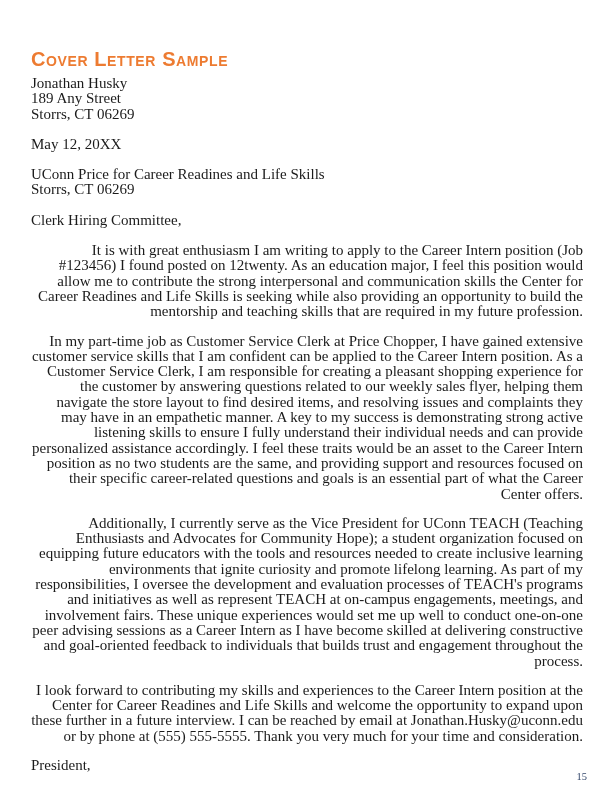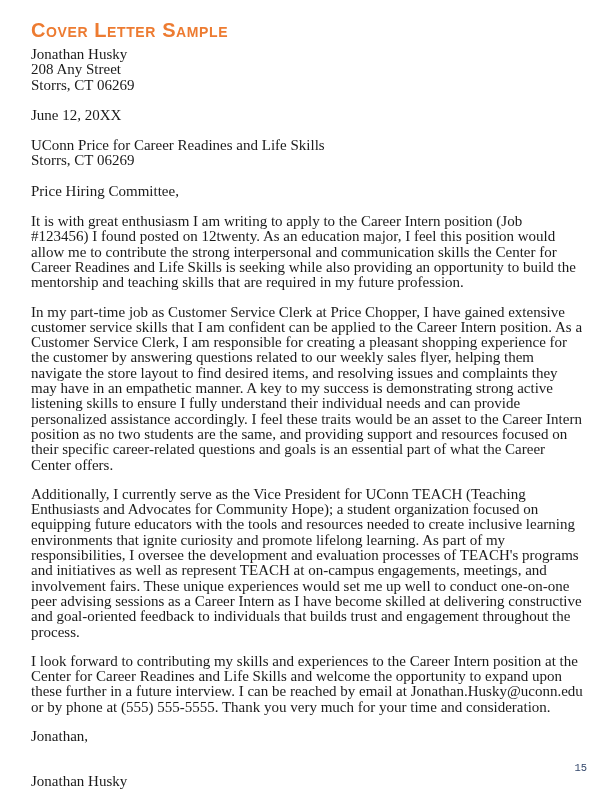--- a/index.html
+++ b/index.html
@@ -5,81 +5,81 @@
   * { margin: 0; padding: 0; box-sizing: border-box; }
   html, body {
     background: #ffffff;
     font-family: "Liberation Serif", serif;
   }
   .page {
     position: relative;
     width: 612px;
     height: 792px;
     background: #ffffff;
-    padding: 19px 32px 0 31px;
+    padding: 48px 32px 0 31px;
     overflow: hidden;
   }
   .page-title {
     font-family: "Liberation Sans", sans-serif;
     font-variant: small-caps;
     font-weight: 700;
     font-size: 20px;
     letter-spacing: 0.6px;
     color: #ED7B31;
     margin-bottom: 5px;
   }
   .letter {
     color: #1b1b1b;
     font-size: 15px;
     line-height: 15.3px;
     width: 552px;
   }
   .block { margin-bottom: 15px; }
-  .letter p { margin-bottom: 14px; text-align: left; }
+  .letter p { margin-bottom: 14px; text-align: right; }
   .addr-line { display: block; }
   .closing-gap { margin-bottom: 30px; }
   .page-number {
     position: absolute;
     right: 25px;
-    bottom: 18px;
-    font-family: Liberation Mono, monospace;
+    bottom: 10px;
+    font-family: Liberation Serif, serif;
     font-size: 10.5px;
     color: #33476B;
   }
 </style>
 </head>
 <body>
 
 <div class="page">
 
   <h1 class="page-title">Cover Letter Sample</h1>
 
   <div class="letter">
 
     <div class="block">
       <span class="addr-line">Jonathan Husky</span>
-      <span class="addr-line">208 Any Street</span>
+      <span class="addr-line">189 Any Street</span>
       <span class="addr-line">Storrs, CT 06269</span>
     </div>
 
-    <div class="block">June 12, 20XX</div>
+    <div class="block">May 12, 20XX</div>
 
     <div class="block">
       <span class="addr-line">UConn Price for Career Readines and Life Skills</span>
       <span class="addr-line">Storrs, CT 06269</span>
     </div>
 
-    <div class="block">Price Hiring Committee,</div>
+    <div class="block">Clerk Hiring Committee,</div>
 
     <p>It is with great enthusiasm I am writing to apply to the Career Intern position (Job #123456) I found posted on 12twenty. As an education major, I feel this position would allow me to contribute the strong interpersonal and communication skills the Center for Career Readines and Life Skills is seeking while also providing an opportunity to build the mentorship and teaching skills that are required in my future profession.</p>
     <p>In my part-time job as Customer Service Clerk at Price Chopper, I have gained extensive customer service skills that I am confident can be applied to the Career Intern position. As a Customer Service Clerk, I am responsible for creating a pleasant shopping experience for the customer by answering questions related to our weekly sales flyer, helping them navigate the store layout to find desired items, and resolving issues and complaints they may have in an empathetic manner. A key to my success is demonstrating strong active listening skills to ensure I fully understand their individual needs and can provide personalized assistance accordingly. I feel these traits would be an asset to the Career Intern position as no two students are the same, and providing support and resources focused on their specific career-related questions and goals is an essential part of what the Career Center offers.</p>
     <p>Additionally, I currently serve as the Vice President for UConn TEACH (Teaching Enthusiasts and Advocates for Community Hope); a student organization focused on equipping future educators with the tools and resources needed to create inclusive learning environments that ignite curiosity and promote lifelong learning. As part of my responsibilities, I oversee the development and evaluation processes of TEACH's programs and initiatives as well as represent TEACH at on-campus engagements, meetings, and involvement fairs. These unique experiences would set me up well to conduct one-on-one peer advising sessions as a Career Intern as I have become skilled at delivering constructive and goal-oriented feedback to individuals that builds trust and engagement throughout the process.</p>
     <p>I look forward to contributing my skills and experiences to the Career Intern position at the Center for Career Readines and Life Skills and welcome the opportunity to expand upon these further in a future interview. I can be reached by email at Jonathan.Husky@uconn.edu or by phone at (555) 555-5555. Thank you very much for your time and consideration.</p>
 
-    <div class="closing-gap">Jonathan,</div>
+    <div class="closing-gap">President,</div>
 
     <div>Jonathan Husky</div>
 
   </div>
 
   <div class="page-number">15</div>
 
 </div>
 
 </body></html>

